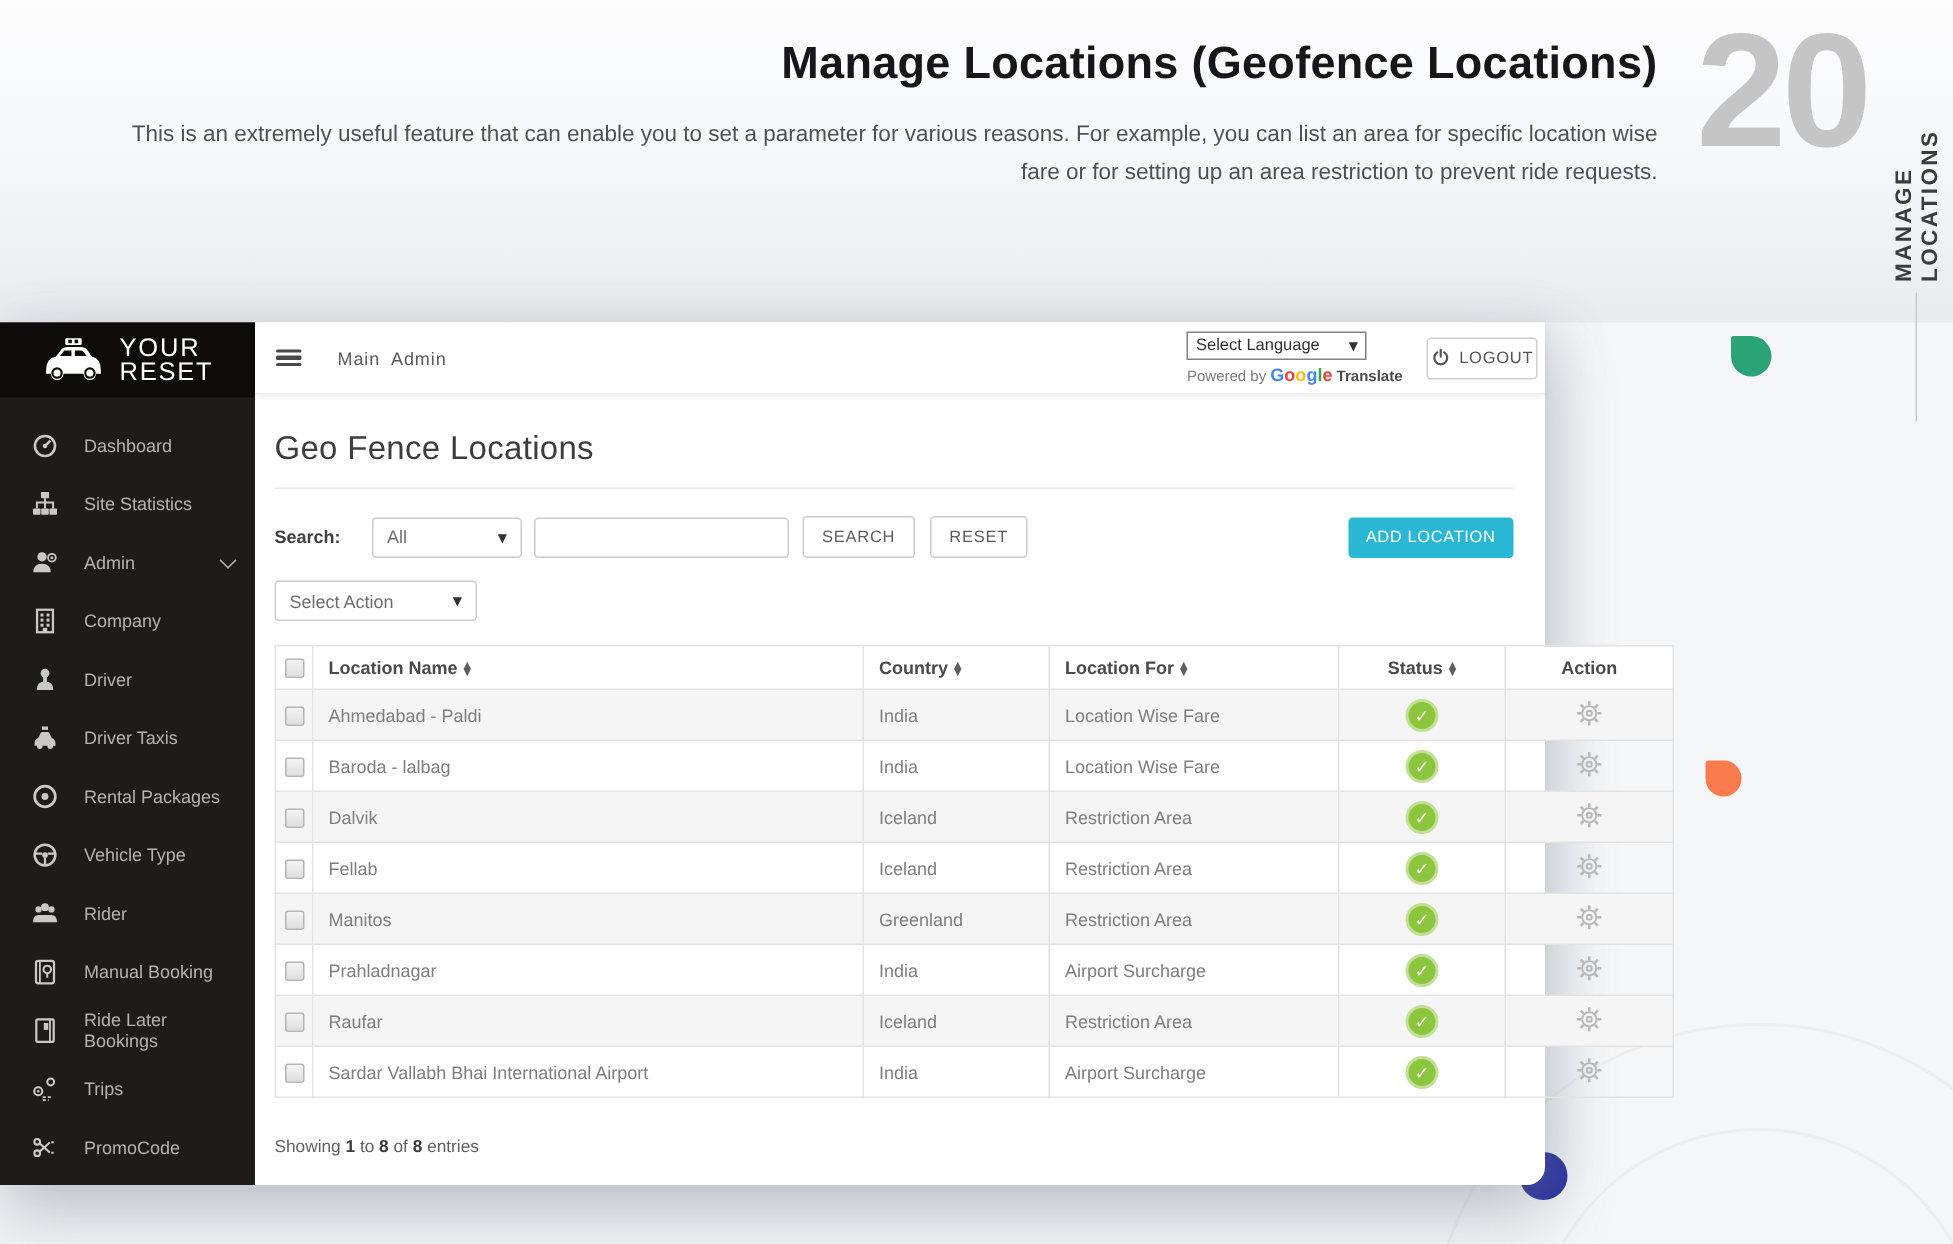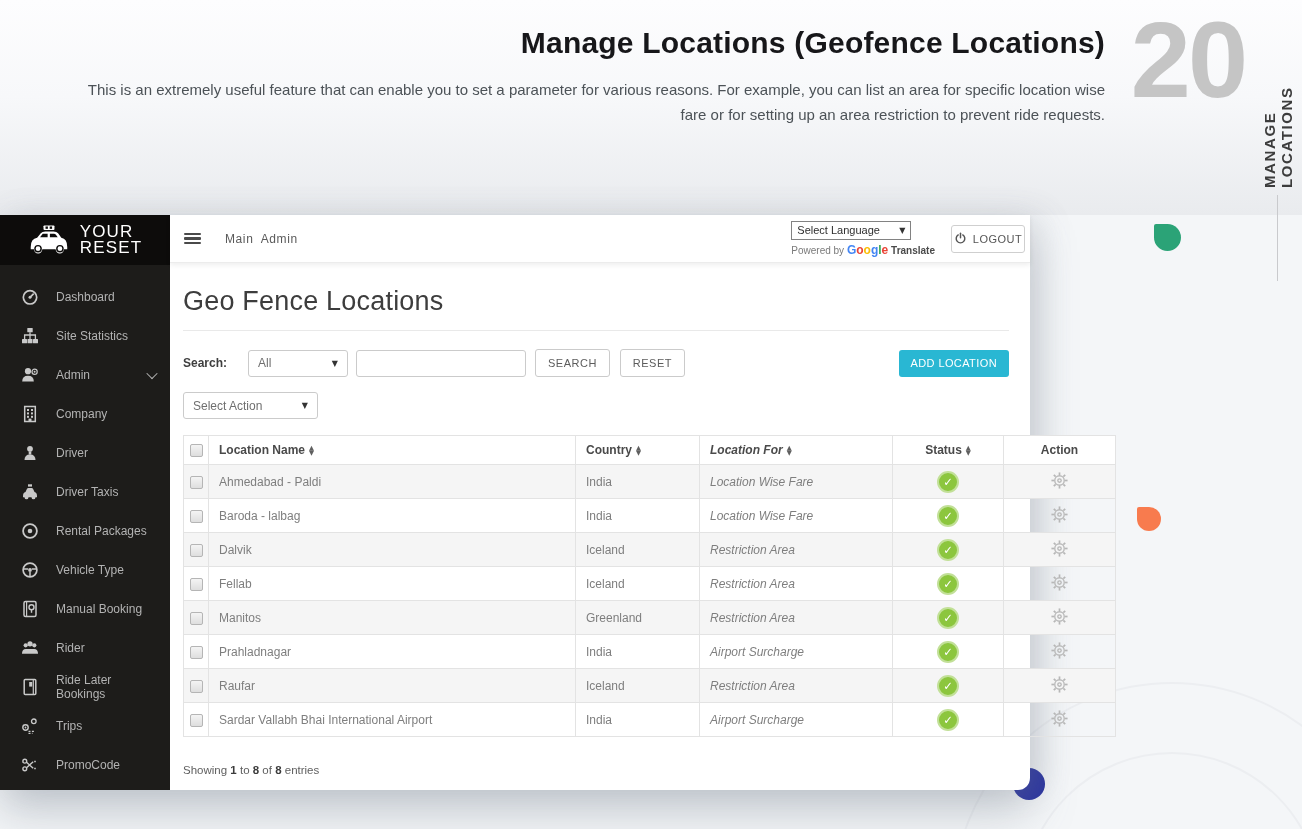--- a/index.html
+++ b/index.html
@@ -57,21 +57,21 @@
   .caret{font-family:"DejaVu Sans", sans-serif;font-size:8px;color:#333;}
   .powered{font-size:10px;color:#7a7a7a;margin-top:3px;white-space:nowrap;}
   .google-word{font-weight:bold;font-size:12px;}
   .translate-word{font-weight:bold;color:#4a4a4a;}
   .logout-btn{width:74px;height:28px;border:1px solid #cfcfcf;border-radius:3px;background:#fff;
     display:flex;align-items:center;justify-content:center;gap:6px;font-size:11px;color:#555;
     letter-spacing:.5px;cursor:pointer;}
   .power-icon svg{width:13px;height:13px;display:block;}
 
   .content{padding:14px 21px 0 13px;flex:1;}
-  .page-heading{font-size:27px;font-weight:400;color:#3d3d3d;margin:9px 0 13px;letter-spacing:.2px;}
+  .page-heading{font-size:22px;font-weight:400;color:#3d3d3d;margin:9px 0 13px;letter-spacing:.2px;}
   .heading-rule{border:none;border-top:1px solid #e9e9e9;margin:0 0 18px;}
 
   .search-row{display:flex;align-items:center;}
   .search-label{font-size:12px;font-weight:bold;color:#3f3f3f;width:65px;}
   .select-box{height:27px;border:1px solid #cbcbcb;border-radius:3px;background:#fff;display:flex;
     align-items:center;justify-content:space-between;padding:0 9px;font-size:12px;color:#6f6f6f;cursor:pointer;box-sizing:border-box;}
   .filter-select{width:100px;margin-right:8px;}
   .search-input{width:170px;height:27px;border:1px solid #cbcbcb;border-radius:3px;margin-right:9px;
     padding:0 8px;font-size:12px;color:#555;box-sizing:border-box;outline:none;}
   .btn{height:28px;border:1px solid #cbcbcb;border-radius:3px;background:#fff;font-size:11px;
@@ -83,21 +83,21 @@
   .action-select{width:135px;}
 
   table.geo-table{margin-top:16px;width:826px;border-collapse:collapse;table-layout:fixed;}
   .geo-table th,.geo-table td{border:1px solid #e3e3e3;font-size:12px;overflow:hidden;white-space:nowrap;}
   .geo-table th{height:28px;color:#4a4a4a;font-weight:bold;text-align:left;padding:0 10px;background:#fff;}
   .geo-table td{height:33px;color:#7e7e7e;padding:0 10px;}
   .geo-table tbody tr:nth-child(odd){background:#f5f5f5;}
   .geo-table .c-check{width:24px;padding:0;text-align:center;}
   .geo-table .c-name{width:346px;margin-left:16px;}
   .geo-table .c-country{width:103px;}
-  .geo-table .c-for{width:172px;font-style:italic;}
+  .geo-table .c-for{width:172px;}
   .geo-table .c-status{width:90px;text-align:center;}
   .geo-table .c-action{width:91px;text-align:center;}
   .sort-icon{display:inline-flex;flex-direction:column;vertical-align:middle;margin-left:4px;
     font-family:"DejaVu Sans", sans-serif;font-size:6.5px;line-height:5px;color:#5f5f5f;}
   .cbx{appearance:none;-webkit-appearance:none;width:13px;height:13px;border:1px solid #b5b5b5;
     border-radius:2px;background:linear-gradient(#f4f4f4,#dedede);margin:0;vertical-align:middle;cursor:pointer;}
   .status-badge{display:inline-flex;width:18px;height:18px;border-radius:50%;align-items:center;
     justify-content:center;color:#fff;font-size:11.5px;font-weight:bold;cursor:pointer;
     font-family:"DejaVu Sans", sans-serif;}
   .gear{display:inline-block;width:19px;height:19px;cursor:pointer;}
@@ -252,40 +252,40 @@
                 <path d="M2.4 8H7.1 M10.9 8H15.6 M9 11V15.6" stroke="#c9c9c9" stroke-width="1.5" fill="none"></path>
               </svg>
             </span>
     <span class="nav-label">Vehicle Type</span>
 
   </div>
 
   <div class="nav-item">
     <span class="nav-icon">
               <svg viewBox="0 0 18 18">
+                <circle cx="4.7" cy="6.3" r="2.1" fill="#c9c9c9"></circle>
+                <circle cx="13.3" cy="6.3" r="2.1" fill="#c9c9c9"></circle>
+                <circle cx="9" cy="4.8" r="2.6" fill="#c9c9c9"></circle>
+                <path d="M1 14.8Q1 10 4.8 10H13.2Q17 10 17 14.8Z" fill="#c9c9c9"></path>
+              </svg>
+            </span>
+    <span class="nav-label">Rider</span>
+
+  </div>
+
+  <div class="nav-item">
+    <span class="nav-icon">
+              <svg viewBox="0 0 18 18">
                 <rect x="3" y="1.5" width="12" height="15" rx="1.5" fill="none" stroke="#c9c9c9" stroke-width="1.5"></rect>
                 <path d="M5.6 1.5V16.5" stroke="#c9c9c9" stroke-width="1.2"></path>
                 <circle cx="10.5" cy="7.3" r="2.5" fill="none" stroke="#c9c9c9" stroke-width="1.4"></circle>
                 <path d="M10.5 9.8V12.8" stroke="#c9c9c9" stroke-width="1.4"></path>
               </svg>
             </span>
     <span class="nav-label">Manual Booking</span>
-
-  </div>
-
-  <div class="nav-item">
-    <span class="nav-icon">
-              <svg viewBox="0 0 18 18">
-                <circle cx="4.7" cy="6.3" r="2.1" fill="#c9c9c9"></circle>
-                <circle cx="13.3" cy="6.3" r="2.1" fill="#c9c9c9"></circle>
-                <circle cx="9" cy="4.8" r="2.6" fill="#c9c9c9"></circle>
-                <path d="M1 14.8Q1 10 4.8 10H13.2Q17 10 17 14.8Z" fill="#c9c9c9"></path>
-              </svg>
-            </span>
-    <span class="nav-label">Rider</span>
 
   </div>
 
   <div class="nav-item">
     <span class="nav-icon">
               <svg viewBox="0 0 18 18">
                 <rect x="3.2" y="1.5" width="11.6" height="15" rx="1" fill="none" stroke="#c9c9c9" stroke-width="1.5"></rect>
                 <path d="M12.3 1.5V16.5" stroke="#c9c9c9" stroke-width="1.2"></path>
                 <rect x="8.2" y="4" width="3" height="4.6" fill="#c9c9c9"></rect>
               </svg>

